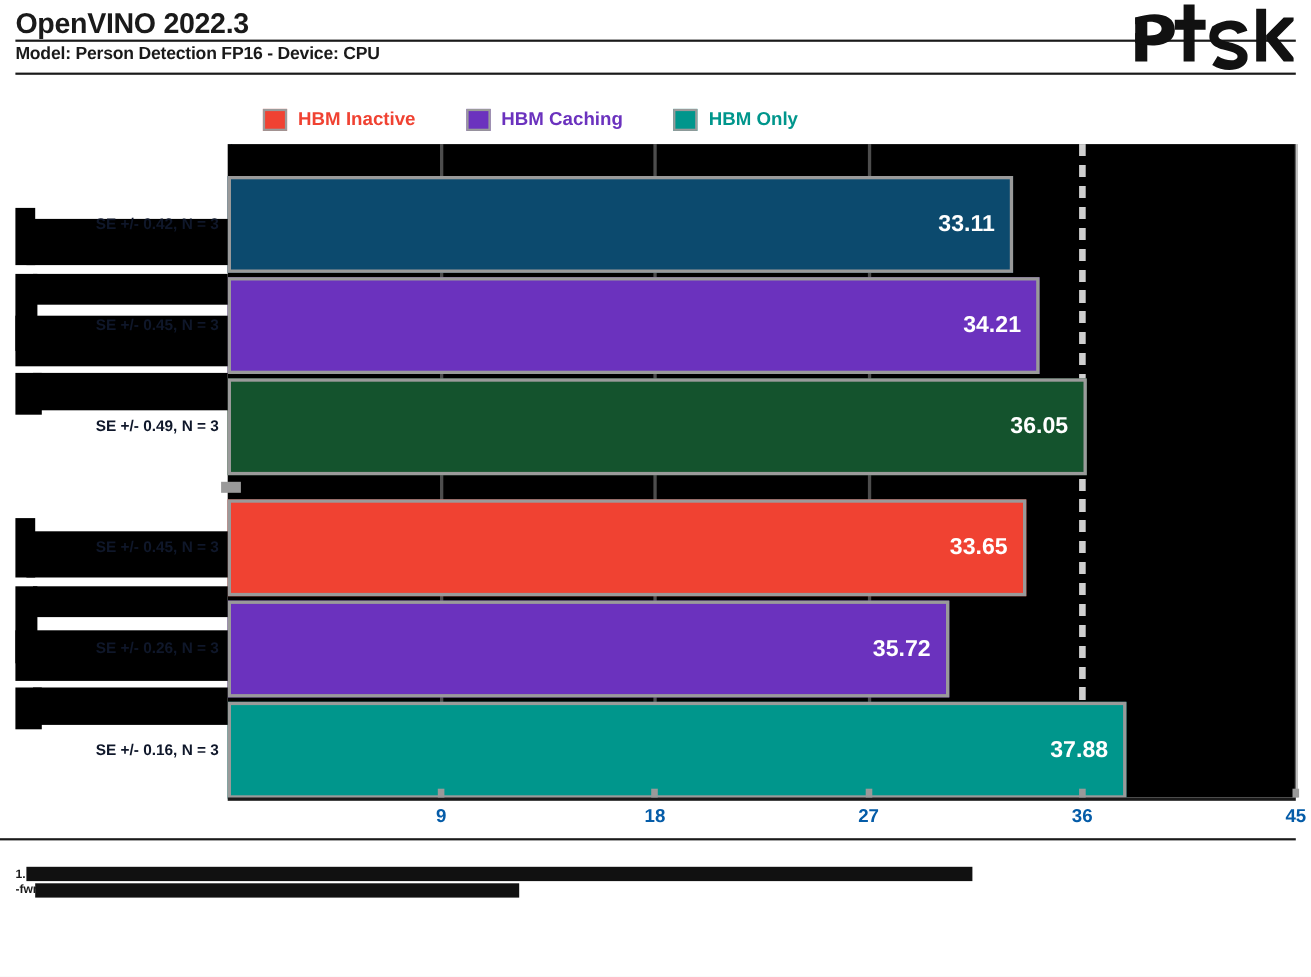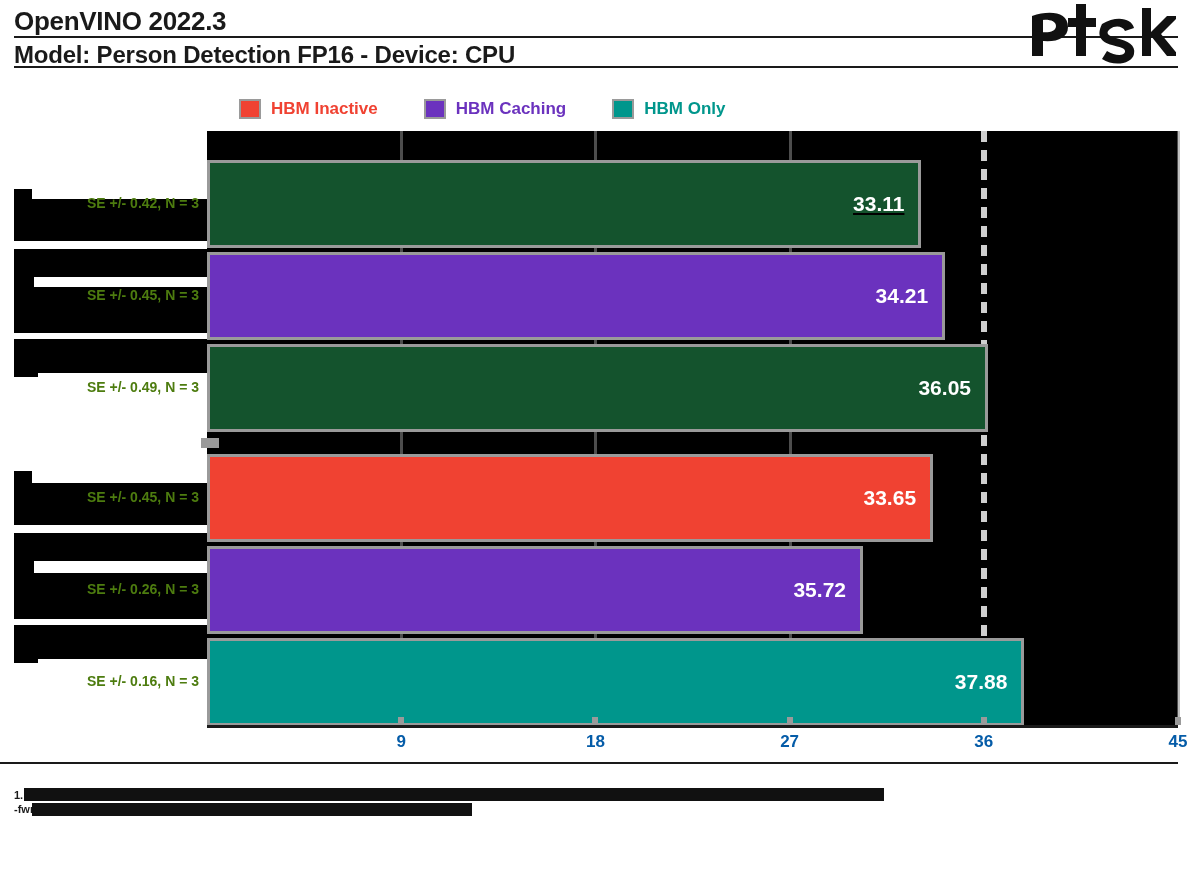--- a/index.html
+++ b/index.html
@@ -29,21 +29,21 @@
     left: 14px; top: 6px;
     font-size: 26px;
     font-weight: bold;
     color: #1a1a1a;
     letter-spacing: -0.3px;
     white-space: nowrap;
   }
   .title-sub {
     position: absolute;
     left: 14px; top: 41px;
-    font-size: 24px;
+    font-size: 16px;
     font-weight: bold;
     color: #1a1a1a;
     letter-spacing: -0.2px;
     white-space: nowrap;
   }
   .header-rule {
     position: absolute;
     left: 14px; top: 36px;
     width: 1164px;
     height: 2px;
@@ -171,21 +171,21 @@
     left: 0; top: 131px;
     width: 207px;
     height: 594px;
   }
   .row-label {
     position: absolute;
     right: 8px;
     text-align: right;
     font-size: 14px;
     font-weight: bold;
-    color: #4d7c0f;
+    color: #0f172a;
     white-space: nowrap;
   }
   
   .redact {
     position: absolute;
     background: #000000;
   }
 
   
   .xaxis {
@@ -291,21 +291,21 @@
   <div class="plot">
     <div class="plot-bg"></div>
     <div id="gridlines">
         <div class="gridline" style="left: 193.2px; opacity: 0.55; width: 3px;"></div>
         <div class="gridline" style="left: 387.4px; opacity: 0.55; width: 3px;"></div>
         <div class="gridline" style="left: 581.6px; opacity: 0.55; width: 3px;"></div>
         <div class="gridline dashed" style="left: 773.8px;"></div>
         <div class="gridline" style="left: 970px; opacity: 0.55; width: 3px;"></div>
       </div>
     <div id="bars">
-        <div class="bar" style="top: 29px; height: 88px; width: 714.44px; background: #14532d; text-decoration: underline;">
+        <div class="bar" style="top: 29px; height: 88px; width: 714.44px; background: #0c4a6e;">
           <span class="bar-value">33.11</span>
         </div>
         <div class="bar" style="top: 121px; height: 88px; width: 738.176px; background: rgb(107, 50, 190);">
           <span class="bar-value">34.21</span>
         </div>
         <div class="bar" style="top: 213px; height: 88px; width: 781px; background: #14532d;">
           <span class="bar-value">36.05</span>
         </div>
         <div class="group-sep" style="top: 307px;"></div>
         <div class="bar" style="top: 323px; height: 88px; width: 726.092px; background: rgb(240, 66, 50); padding-left: 32px;">

